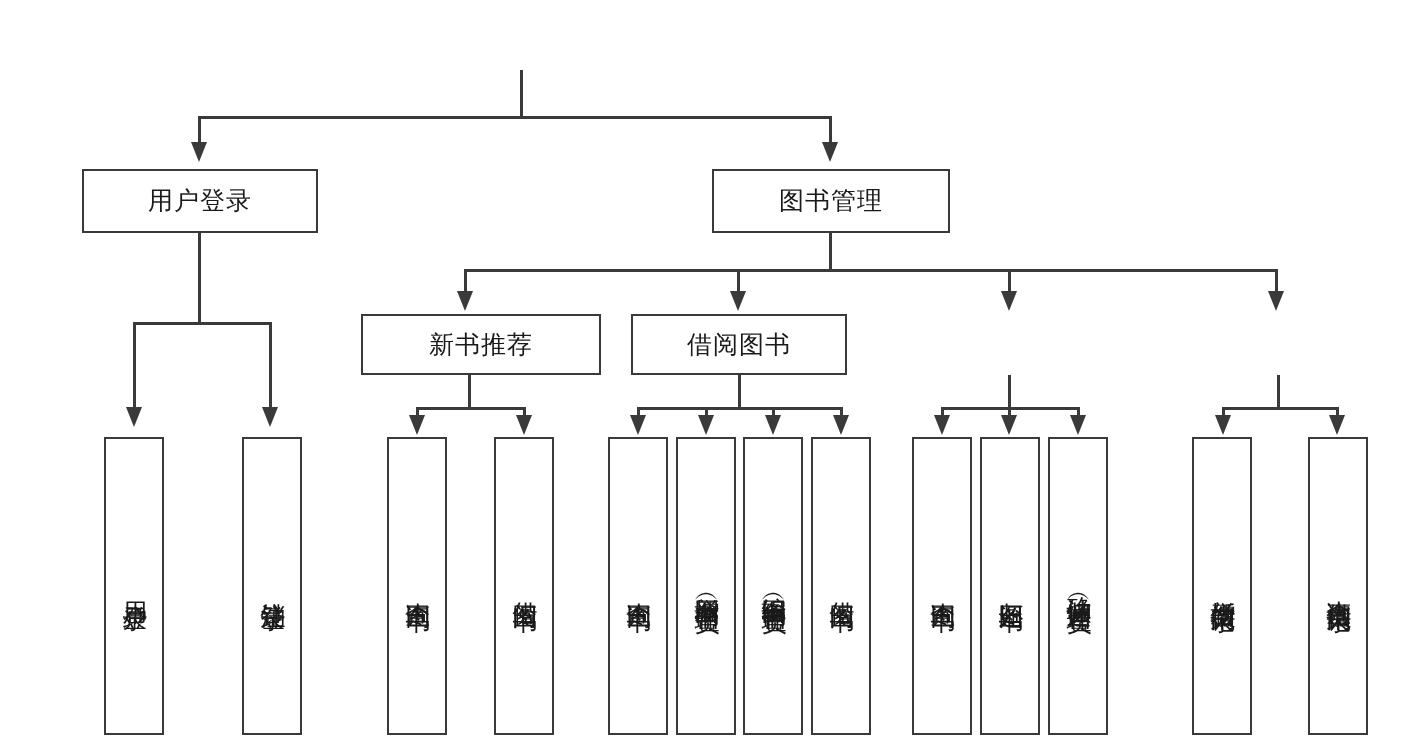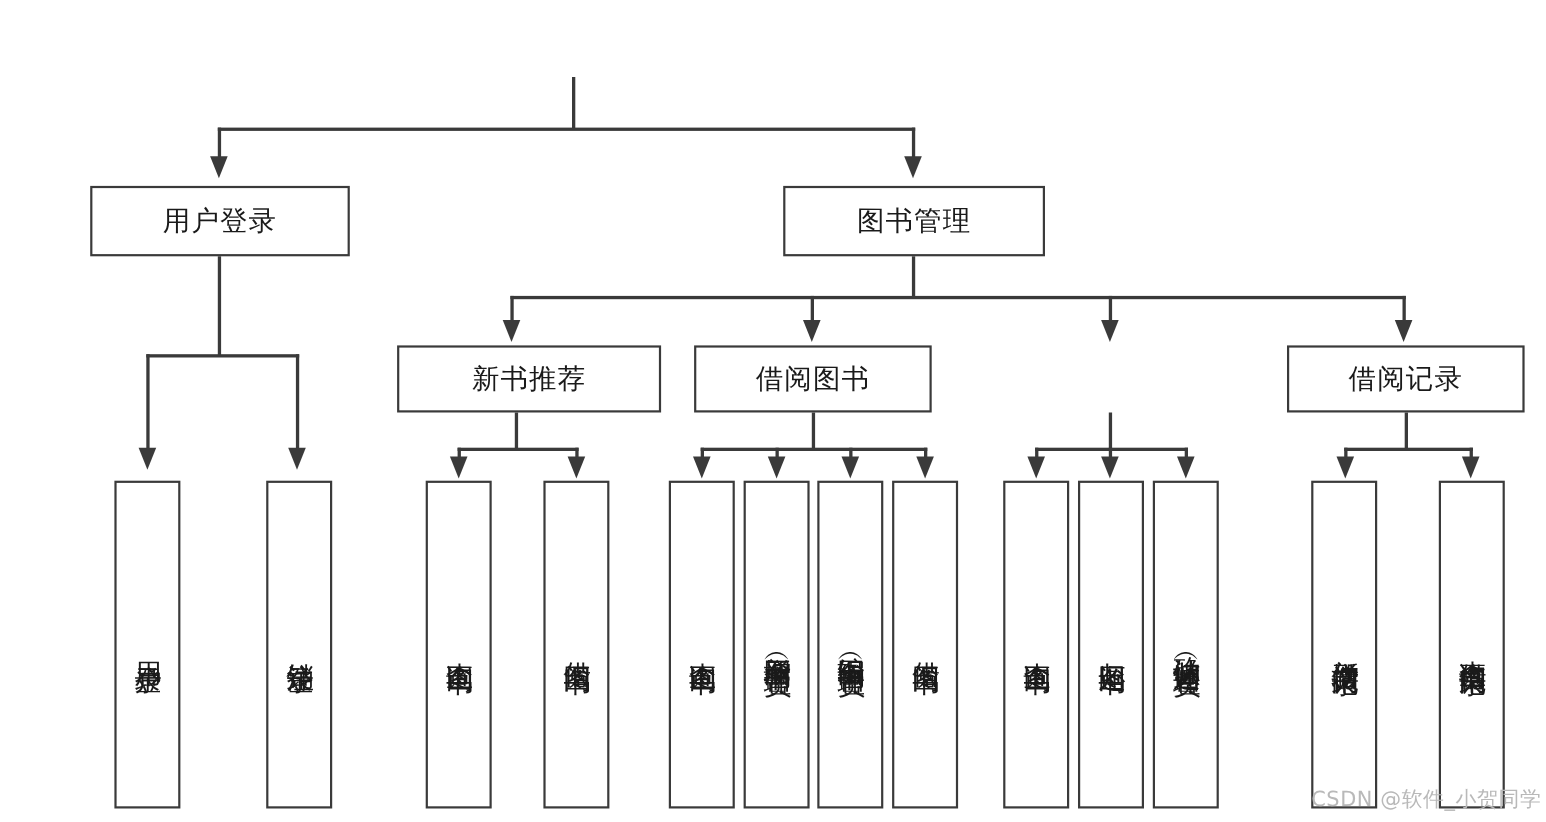--- a/index.html
+++ b/index.html
@@ -108,23 +108,20 @@
   <div class="arrow" style="left:1001px; top:291px;"></div>
   <div class="conn v" style="left:1275px; top:269px; width:3px; height:24px;"></div>
   <div class="arrow" style="left:1268px; top:291px;"></div>
 
   <div class="node horiz" style="left:361px; top:314px; width:240px; height:61px;">
     <span>新书推荐</span>
   </div>
   <div class="node horiz" style="left:631px; top:314px; width:216px; height:61px;">
     <span>借阅图书</span>
   </div>
-  <div class="node horiz" style="left:1170px; top:314px; width:216px; height:61px;">
-    <span>借阅记录</span>
-  </div>
 
   <div class="conn v" style="left:468px; top:375px; width:3px; height:35px;"></div>
   <div class="conn h" style="left:416px; top:407px; width:110px; height:3px;"></div>
   <div class="conn v" style="left:416px; top:407px; width:3px; height:12px;"></div>
   <div class="arrow" style="left:409px; top:415px;"></div>
   <div class="conn v" style="left:523px; top:407px; width:3px; height:12px;"></div>
   <div class="arrow" style="left:516px; top:415px;"></div>
 
   <div class="conn v" style="left:738px; top:375px; width:3px; height:35px;"></div>
   <div class="conn h" style="left:637px; top:407px; width:206px; height:3px;"></div>
@@ -190,15 +187,14 @@
     <span class="txt">确认归还（管理员）</span>
   </div>
 
   <div class="node vert" style="left:1192px; top:437px; width:60px; height:298px;">
     <span class="txt">新增借阅记录</span>
   </div>
   <div class="node vert" style="left:1308px; top:437px; width:60px; height:298px;">
     <span class="txt">查询借阅记录</span>
   </div>
 
-  <div id="watermark">CSDN @软件_小贺同学</div>
 
 </div>
 
 </body></html>

